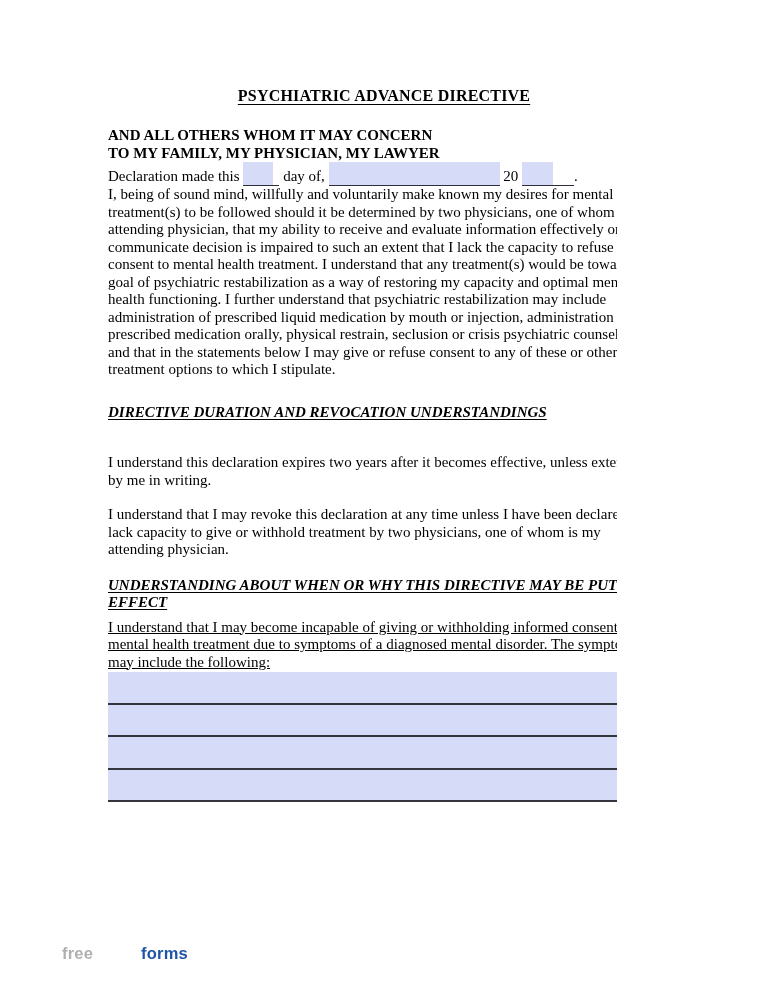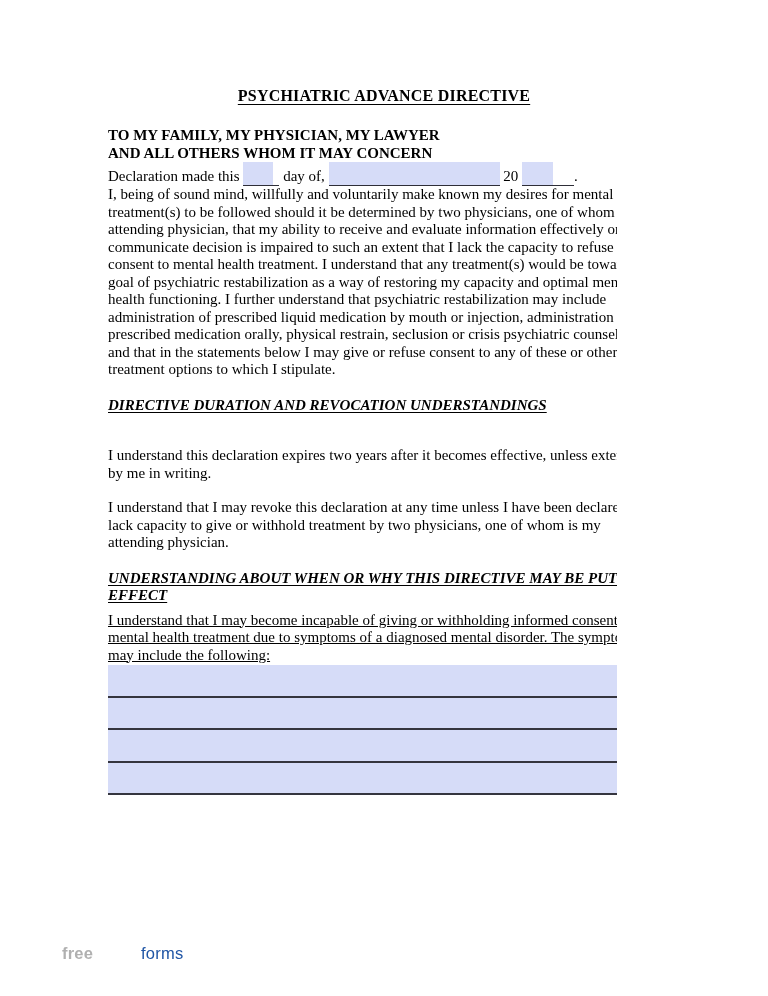--- a/index.html
+++ b/index.html
@@ -41,21 +41,21 @@
   .para{line-height:17.5px;}
   .decl-para{}
   .sec-heading{
     font-size:15px;
     font-weight:bold;
     font-style:italic;
     text-decoration:underline;
     text-underline-offset:2px;
     line-height:17.5px;
   }
-  .h-dur{margin-top:18px;}
+  .h-dur{margin-top:25px;}
   .p-a{margin-top:33px;}
   .p-b{margin-top:17px;}
   .h-und{margin-top:18px;}
   .p-c{margin-top:7px;text-decoration:underline;}
   .fld-wrap{
     display:inline-block;
     border-bottom:1.5px solid var(--line);
     vertical-align:-4px;
     line-height:0;
   }
@@ -75,33 +75,33 @@
     border-bottom:2px solid #35353f;
   }
   .footer-logo{
     position:absolute;
     left:62px;top:944px;
     font-family:"Liberation Sans","DejaVu Sans",sans-serif;
     font-size:16.5px;
     letter-spacing:.2px;
   }
   .logo-free{color:var(--logo-gray);font-weight:600;text-align:center;}
-  .logo-forms{color:var(--logo-blue);font-weight:400;padding-left:48px;}
+  .logo-forms{color:var(--logo-blue);font-weight:700;padding-left:48px;}
 </style>
 </head>
 <body>
 
 <div class="page">
   <div class="content">
 
     <div class="doc-title">PSYCHIATRIC ADVANCE DIRECTIVE</div>
 
     <div class="addressee">
+      <div>AND ALL OTHERS WHOM IT MAY CONCERN</div>
       <div>TO MY FAMILY, MY PHYSICIAN, MY LAWYER</div>
-      <div>AND ALL OTHERS WHOM IT MAY CONCERN</div>
     </div>
 
     <p class="para decl-para">
       <span>Declaration made this</span>
       <span class="fld-wrap w-day"><span class="fld-fill f-day"></span></span>
       <span>day of,</span>
       <span class="fld-wrap w-month"><span class="fld-fill f-month"></span></span>
       <span>20</span>
       <span class="fld-wrap w-year"><span class="fld-fill f-year"></span></span><span>.</span>
       <br>

